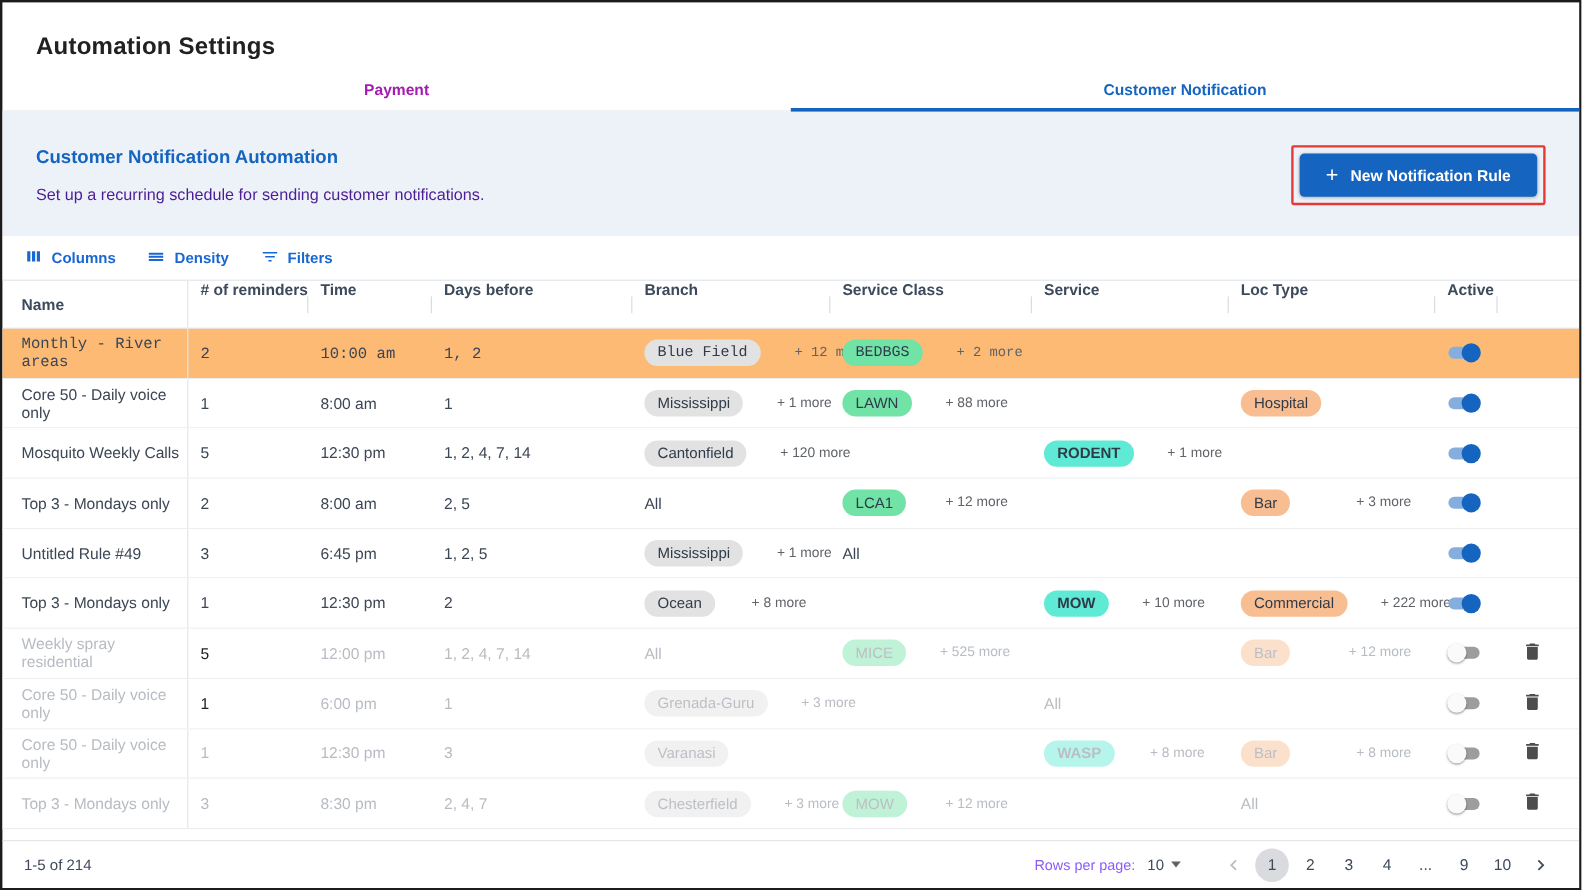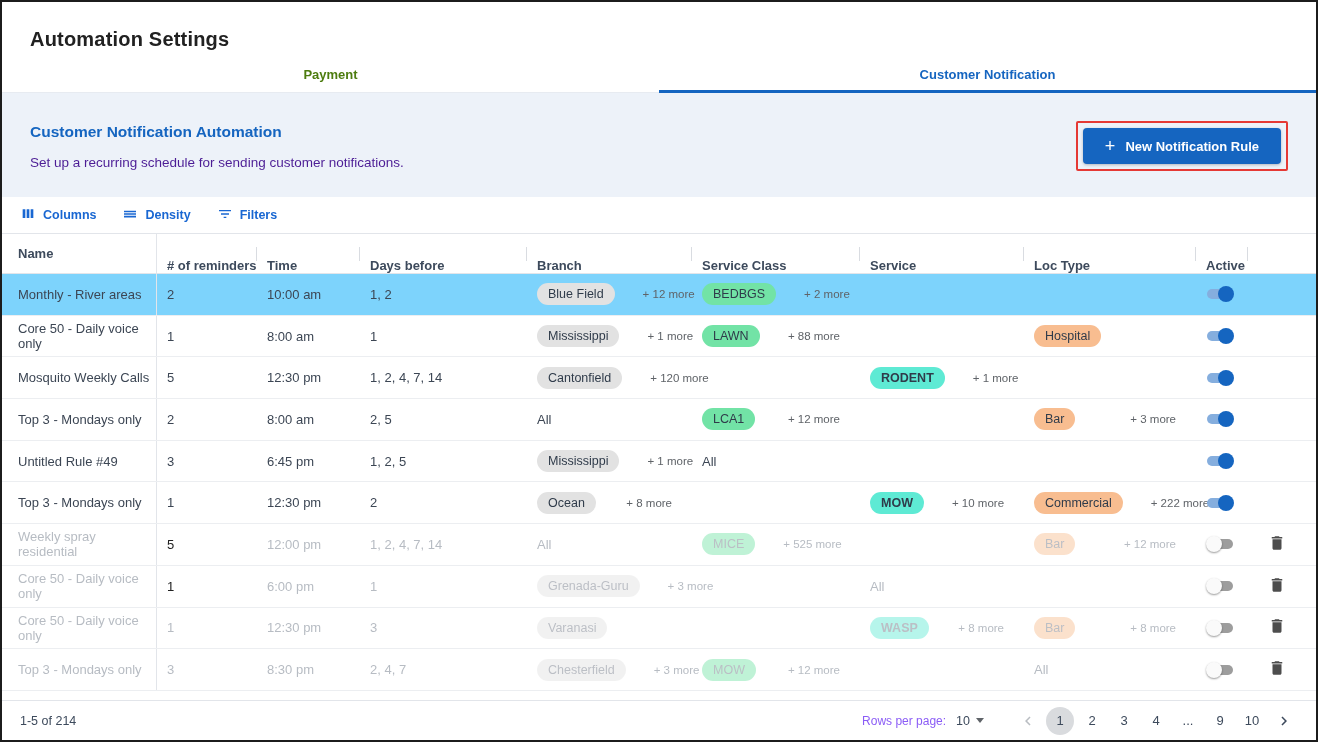--- a/index.html
+++ b/index.html
@@ -9,21 +9,21 @@
     width:1318px; height:742px; background:#fff;
     border:2px solid #1c1c1c; position:relative; overflow:hidden;
     display:flex; flex-direction:column;
   }
   
   .title-bar { padding:26px 28px 6px 28px; }
   .page-title { font-size:20px; color:#212121; font-weight:700; letter-spacing:.2px; }
   
   .tabbar { display:flex; height:36px; border-bottom:1px solid #e7ebf1; }
   .tab { flex:1; display:flex; align-items:center; justify-content:center;
-         font-size:13px; font-weight:700; color:#4d7c0f; cursor:pointer; position:relative; }
+         font-size:13px; font-weight:700; color:#a21caf; cursor:pointer; position:relative; }
   .tab.active { color:#1565c0; }
   .tab.active::after { content:""; position:absolute; left:0; right:0; bottom:-1px; height:3px; background:#1565c0; }
   
   .section { background:#edf2f9; padding:18px 28px 16px 28px; display:flex;
              justify-content:space-between; align-items:center; min-height:104px; }
   .section-heading { color:#1565c0; font-size:15.5px; font-weight:700; margin-bottom:14px; }
   .section-sub { font-size:13.5px; color:#4c1d95; }
   .annotation-box { border:2px solid #e53935; padding:5px; border-radius:2px; background:transparent; }
   .new-rule-btn { display:flex; align-items:center; gap:10px; background:#1565c0; color:#fff;
     border:none; border-radius:4px; padding:0 22px; height:36px; font-size:13px; font-weight:700;
@@ -33,26 +33,26 @@
   .toolbar { display:flex; align-items:center; gap:26px; padding:0 18px; height:36px; background:#fff; }
   .tool-btn { display:flex; align-items:center; gap:7px; background:none; border:none; cursor:pointer;
     color:#1967d2; font-size:12.5px; font-weight:700; font-family:"Liberation Sans", sans-serif; }
   .tool-btn svg { fill:#1967d2; }
   
   .grid { flex:1; display:flex; flex-direction:column; border-top:1px solid #e2e5ea; }
   .grid-row { display:grid; align-items:center;
     grid-template-columns:155px 100px 103px 167px 165px 168px 164px 172px 52px 72px; }
   .thead { height:40px; border-bottom:1px solid #e2e5ea; }
   .hcell { font-size:13px; font-weight:700; color:#3d4a5c; padding-left:10px;
-           display:flex; align-items:flex-end; height:100%; position:relative; cursor:pointer; }
+           display:flex; align-items:flex-start; height:100%; position:relative; cursor:pointer; }
   .hcell.c-name { padding-left:16px; }
   .hcell .hdiv { position:absolute; right:0; top:13px; height:14px; width:1px; background:#d9dce1; }
   .c-name { border-right:1px solid #e2e5ea; height:100%; display:flex; align-items:center; }
   .trow { height:41.7px; border-bottom:1px solid #eceef1; background:#fff; cursor:pointer; }
-  .trow.tinted { background:#7dd3fc; }
+  .trow.tinted { background:#fdba74;font-family:Liberation Mono, monospace; }
   .cell { font-size:13px; padding-left:10px; display:flex; align-items:center; height:100%; }
   .cell.c-name { padding-left:16px; font-size:13px; }
   .chipcell { justify-content:space-between; padding-right:20px;gap:28px; }
   .chip { display:inline-flex; align-items:center; height:22px; padding:0 11px; border-radius:12px;
           font-size:12.5px; color:#2f3b4a; white-space:nowrap; }
   .chip.grey   { background:#e2e2e2; }
   .chip.green  { background:#72e3a6; }
   .chip.cyan   { background:#5eead4;font-weight:bold; }
   .chip.orange { background:#f8bd90; }
   .more { font-size:11.5px; color:#5f6368; white-space:nowrap; }

